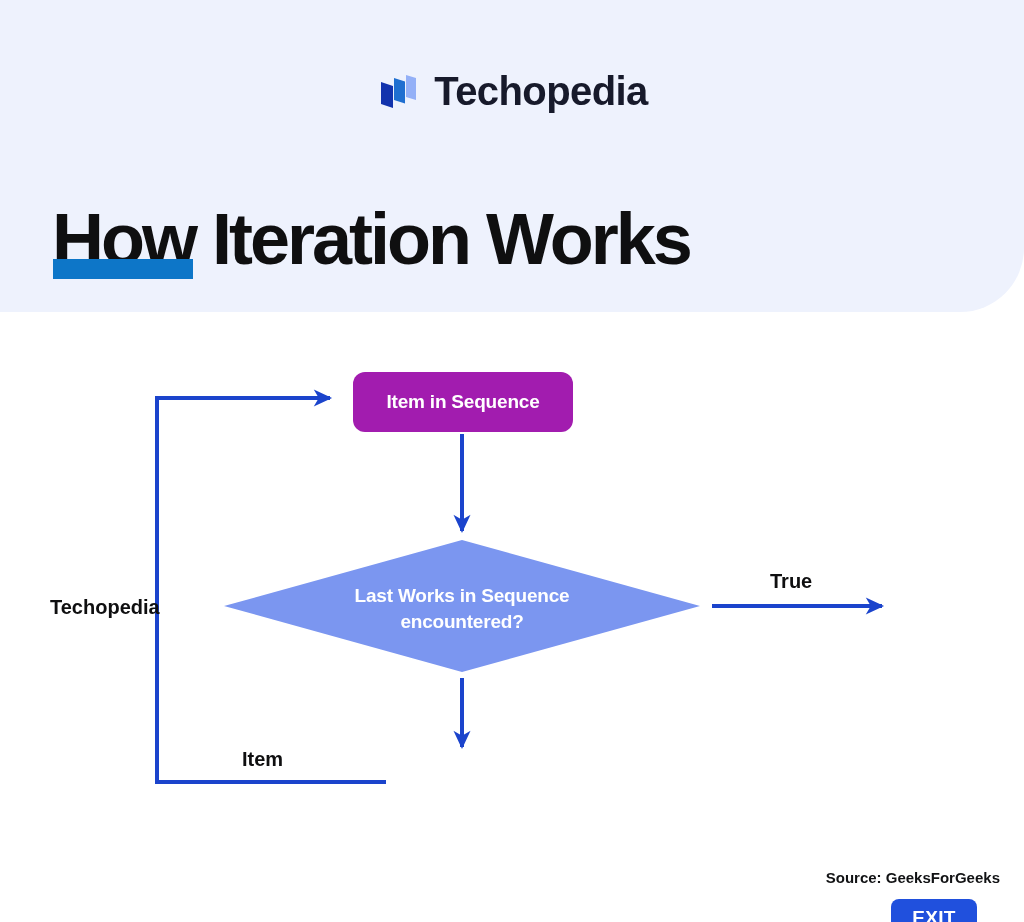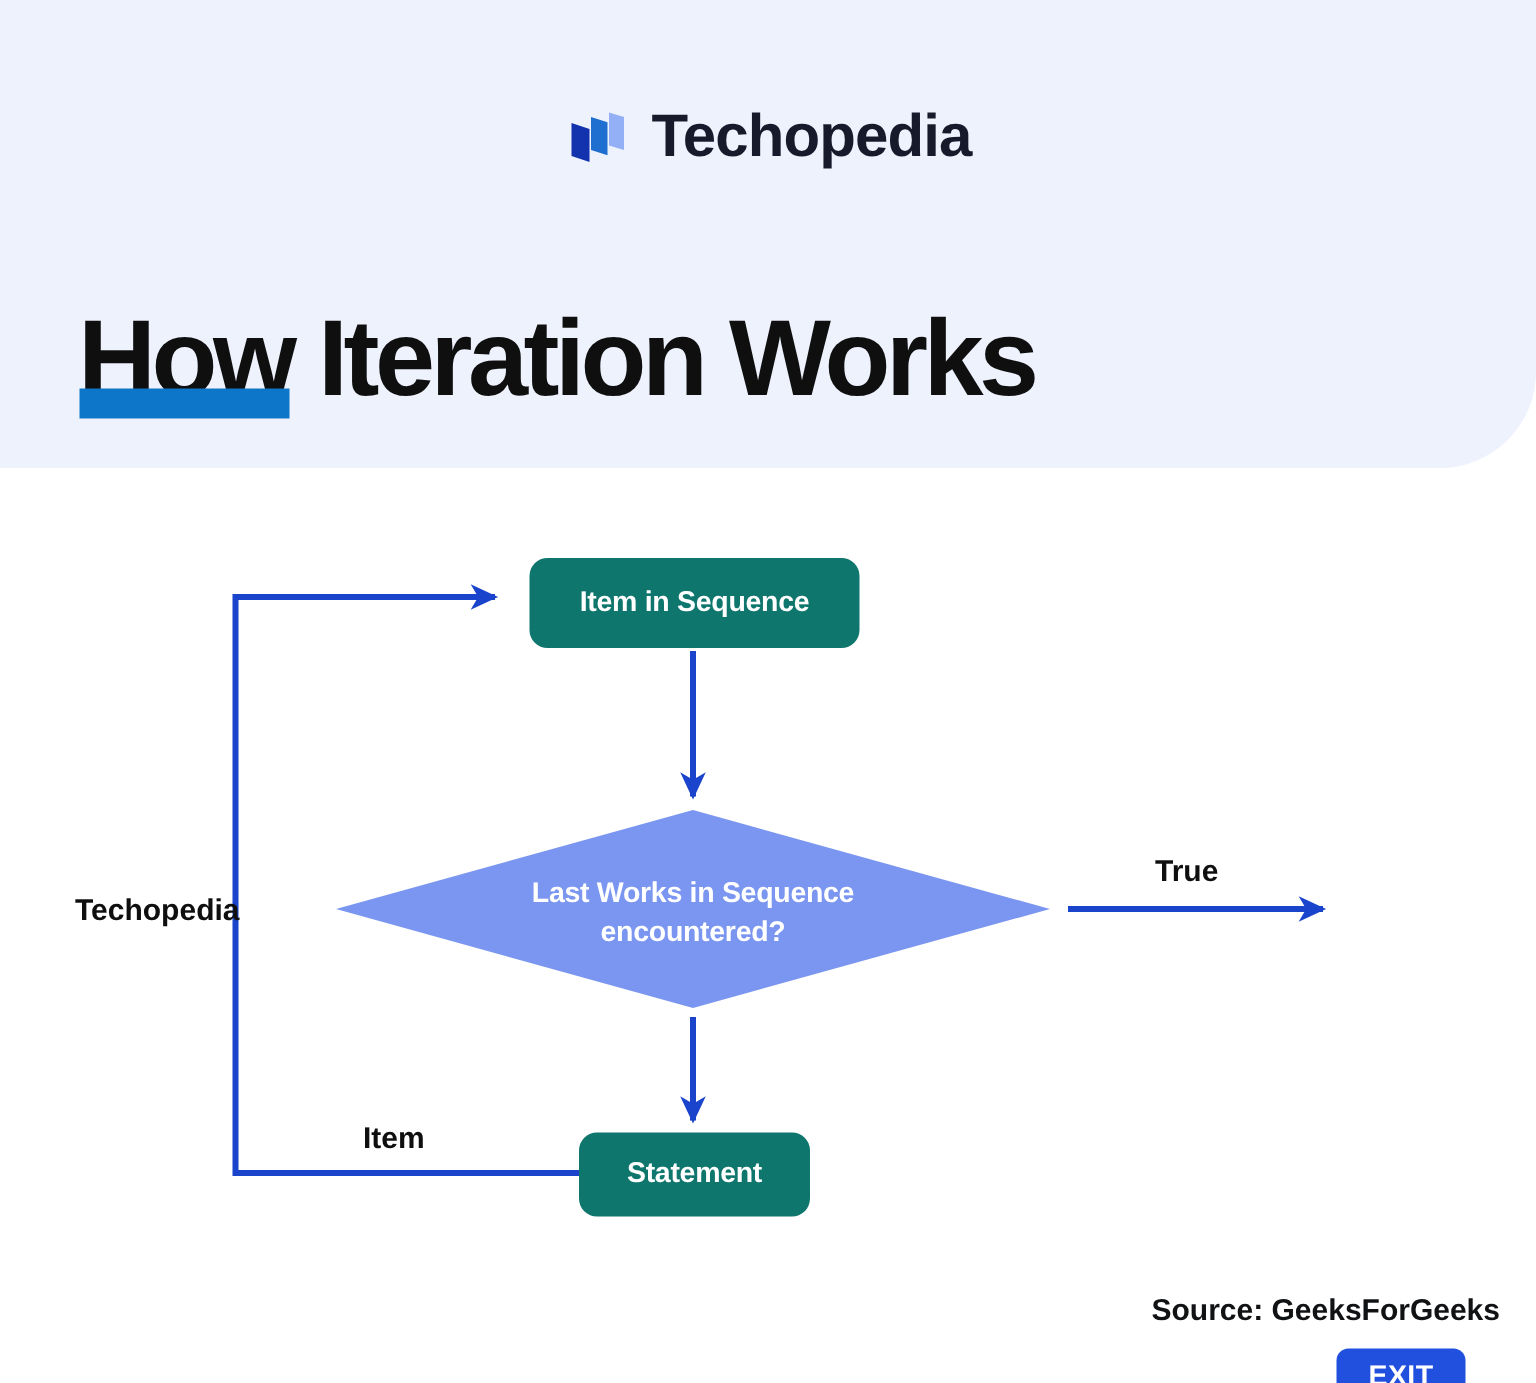--- a/index.html
+++ b/index.html
@@ -94,21 +94,21 @@
     align-items: center;
     justify-content: center;
     text-align: center;
     color: #ffffff;
     font-weight: bold;
     box-sizing: border-box;
   }
 
   
   .node-process {
-    background: #0f766e;
+    background: #a21caf;
     border-radius: 12px;
     font-size: 19px;
     letter-spacing: -0.2px;
   }
   #node-item-in-sequence {
     left: 353px;
     top: 60px;
     width: 220px;
     height: 60px;
   }
@@ -161,21 +161,21 @@
   #label-false {
     left: 242px;
     top: 436px;
   }
 
   
   #source-note {
     position: absolute;
     right: 24px;
     bottom: 36px;
-    font-size: 20px;
+    font-size: 15px;
     font-weight: bold;
     color: #111214;
     white-space: nowrap;
     text-align: right;
   }
 </style>
 </head>
 <body>
 
 <div id="header-panel">
@@ -217,23 +217,20 @@
     <span>Item in Sequence</span>
   </div>
 
   <div class="node" id="node-decision-label">
     <span>
       <span>Last Works in Sequence</span><br>
       <span>encountered?</span>
     </span>
   </div>
 
-  <div class="node node-process" id="node-statement">
-    <span>Statement</span>
-  </div>
 
   <div class="node" id="node-exit">
     <span>EXIT</span>
   </div>
 
   <div class="edge-label" id="label-iteration">Techopedia</div>
   <div class="edge-label" id="label-true">True</div>
   <div class="edge-label" id="label-false">Item</div>
 </div>
 

